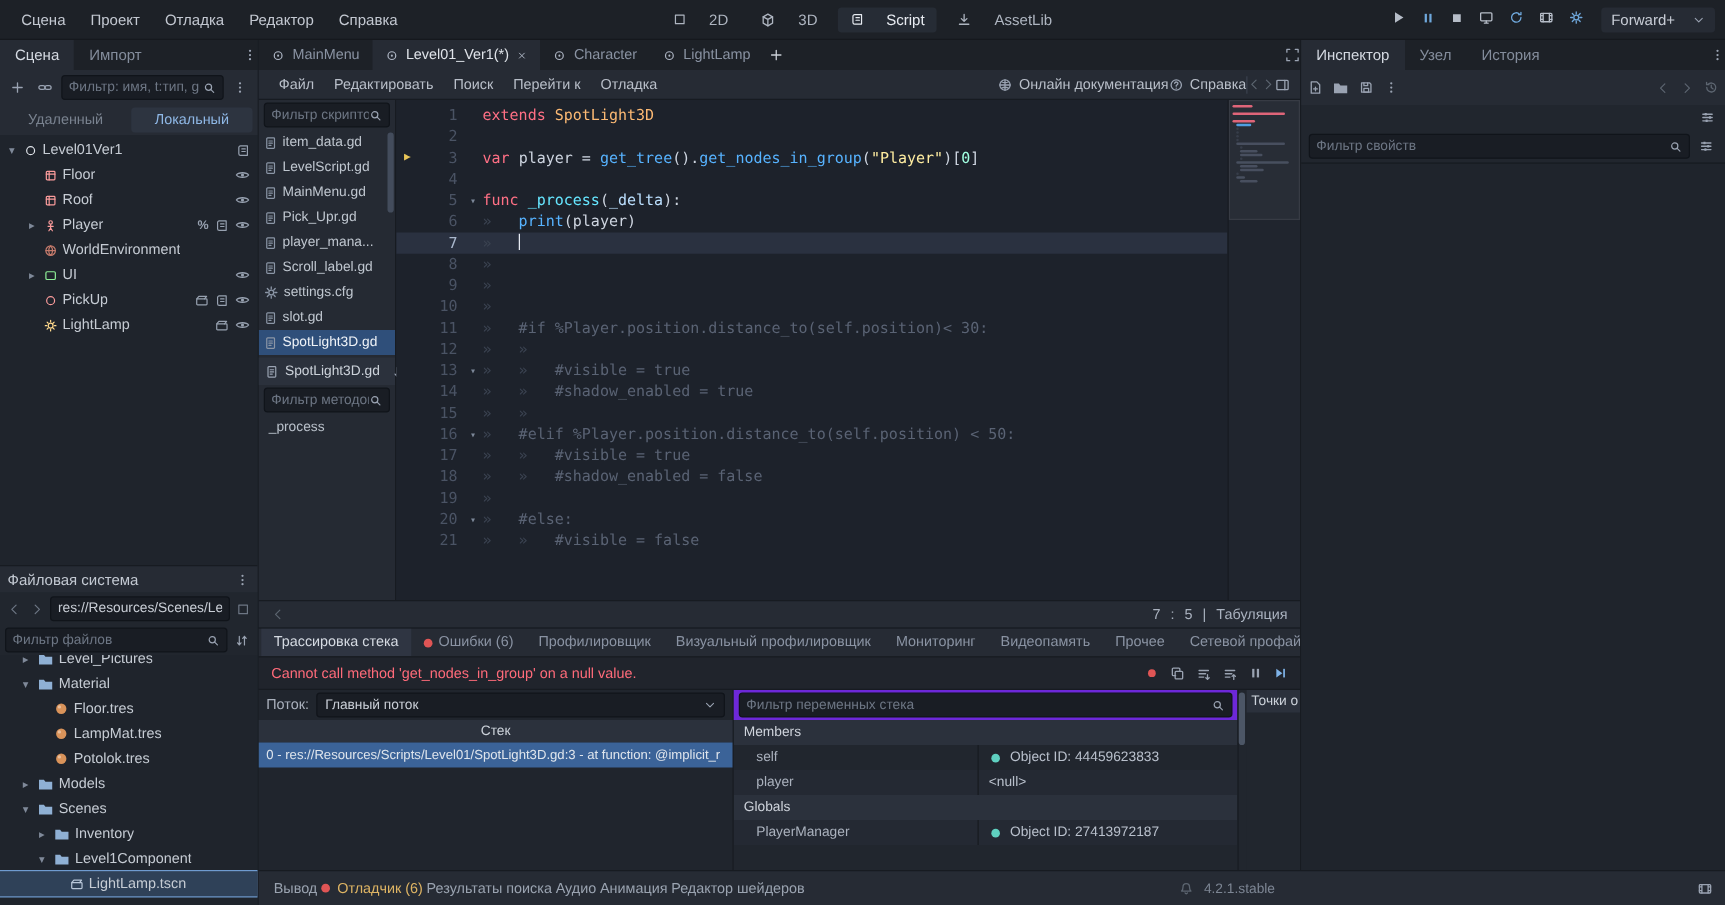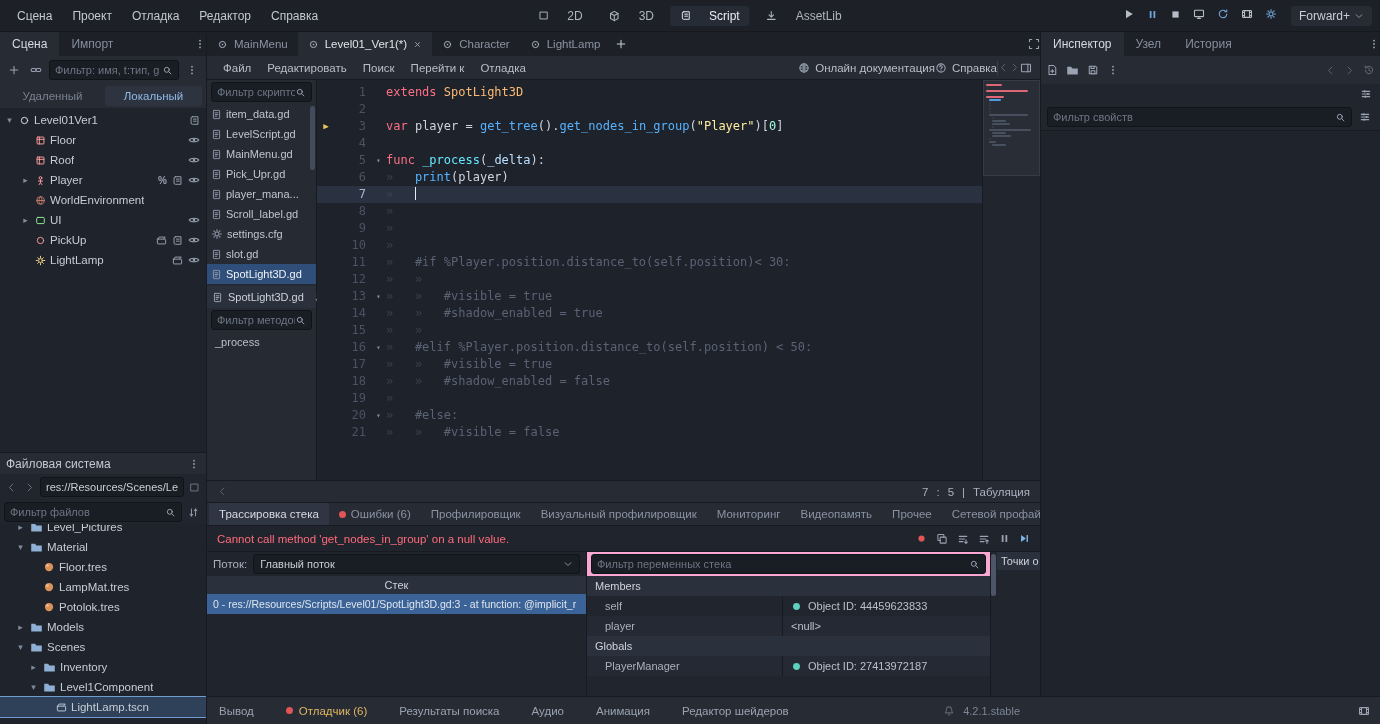--- a/index.html
+++ b/index.html
@@ -14,21 +14,21 @@
  display:flex;align-items:center;padding:0 8px;z-index:5}
 .menus{display:flex;gap:2px}
 .menu-item{padding:4px 9px;color:#c3c8d1;border-radius:3px}
 .workspaces{position:absolute;left:50%;transform:translateX(-50%);display:flex;gap:6px}
 .ws{display:flex;gap:18px;align-items:center;padding:3px 10px;color:#aeb5c0;border-radius:3px}
 .ws.active{color:#e8ecf2;background:#262c35}
 .ws .icon{color:inherit}
 .play-controls{margin-left:auto;display:flex;align-items:center;gap:4px}
 .play-btn{padding:3px 4px;color:#b6bdc8;border-radius:3px}
 .play-btn.accent{color:#6fa8dc}
-.renderer{display:flex;align-items:center;gap:4px;margin-left:10px;padding:3px 8px;background:#262b34;border-radius:3px;color:#c8cdd6}
+.renderer{display:flex;align-items:center;gap:14px;margin-left:10px;padding:3px 8px;background:#262b34;border-radius:3px;color:#c8cdd6}
 
 
 .left-dock{position:absolute;left:0;top:32px;bottom:0;width:207px;background:#21262e;border-right:1px solid #171b21;display:flex;flex-direction:column}
 .right-dock{position:absolute;right:0;top:32px;bottom:28px;width:340px;background:#21262e;border-left:1px solid #171b21;display:flex;flex-direction:column}
 .center{position:absolute;left:207px;right:340px;top:32px;bottom:28px;display:flex;flex-direction:column}
 
 .dock-tabs{height:24px;background:#1d2127;display:flex;align-items:stretch}
 .dock-tab{padding:0 12px;line-height:24px;color:#848d9c}
 .dock-tab.active{background:#262b34;color:#d5dae2}
 .dock-tabs .spacer{flex:1}
@@ -130,21 +130,21 @@
 .vname{width:195px;padding-left:18px;overflow:hidden;white-space:nowrap;flex:none}
 .vvalue{flex:1;border-left:1px solid #171b21;height:100%;display:flex;align-items:center;gap:6px;padding-left:8px;color:#b9c0cc;overflow:hidden;white-space:nowrap}
 .bp-col{width:50px;display:flex;background:#21262e;border-left:1px solid #171b21}
 .bp-scroll{width:6px;background:#21262e;position:relative}
 .bp-scroll .thumb{position:absolute;top:2px;left:0;width:5px;height:42px;background:#4c5666;border-radius:3px}
 .bp-panel{flex:1;overflow:hidden}
 .bp-title{height:18px;line-height:18px;background:#2b313c;color:#ccd2da;font-size:11px;padding-left:4px;white-space:nowrap}
 
 
 .statusbar{position:absolute;left:207px;right:0;bottom:0;height:28px;background:#262b34;border-top:1px solid #171b21;
- display:flex;align-items:center;padding:0 12px;gap:32px}
+ display:flex;align-items:center;padding:0 12px;gap:3px}
 .sb-item{display:flex;align-items:center;gap:6px;color:#9aa3b0;font-size:11.5px;white-space:nowrap}
 .sb-item.active{color:#dfb564}
 .sb-right{margin-left:auto;display:flex;align-items:center;gap:8px;margin-right:348px;color:#7d8694;font-size:11px}
 .sb-movie{position:absolute;right:10px;top:0;bottom:0;display:flex;align-items:center}
 
 
 .insp-extra{height:20px;display:flex;justify-content:flex-end;align-items:center;padding:0 8px;background:#21262e}
 .insp-filter{height:26px;display:flex;align-items:center;gap:4px;padding:0 6px;background:#21262e}
 .insp-body{flex:1;background:#1f242c;border-top:1px solid #171b21}
 .itb-group{display:flex;gap:8px;align-items:center}
@@ -1080,21 +1080,21 @@
                   </svg>
                 </span>
             </div>
           </div>
           <div class="stack-title">Стек</div>
           <div id="stack-list">
               <div class="frame selected">0 - res://Resources/Scripts/Level01/SpotLight3D.gd:3 - at function: @implicit_r</div>
             </div>
         </div>
         <div class="dright">
-          <div class="filter-row" style="background:#f9a8d4">
+          <div class="filter-row" style="background:#6d28d9">
             <div class="input-box">
               <input placeholder="Фильтр переменных стека" style="">
               <span class="icon" id="vars-search">
                   <svg viewBox="0 0 16 16" width="11" height="11" fill="none" stroke="currentColor" stroke-width="1.4" stroke-linecap="round" stroke-linejoin="round">
                     <circle cx="7" cy="7" r="3.6"></circle>
                     <path d="M9.8 9.8 13 13"></path>
                   </svg>
                 </span>
             </div>
           </div>

